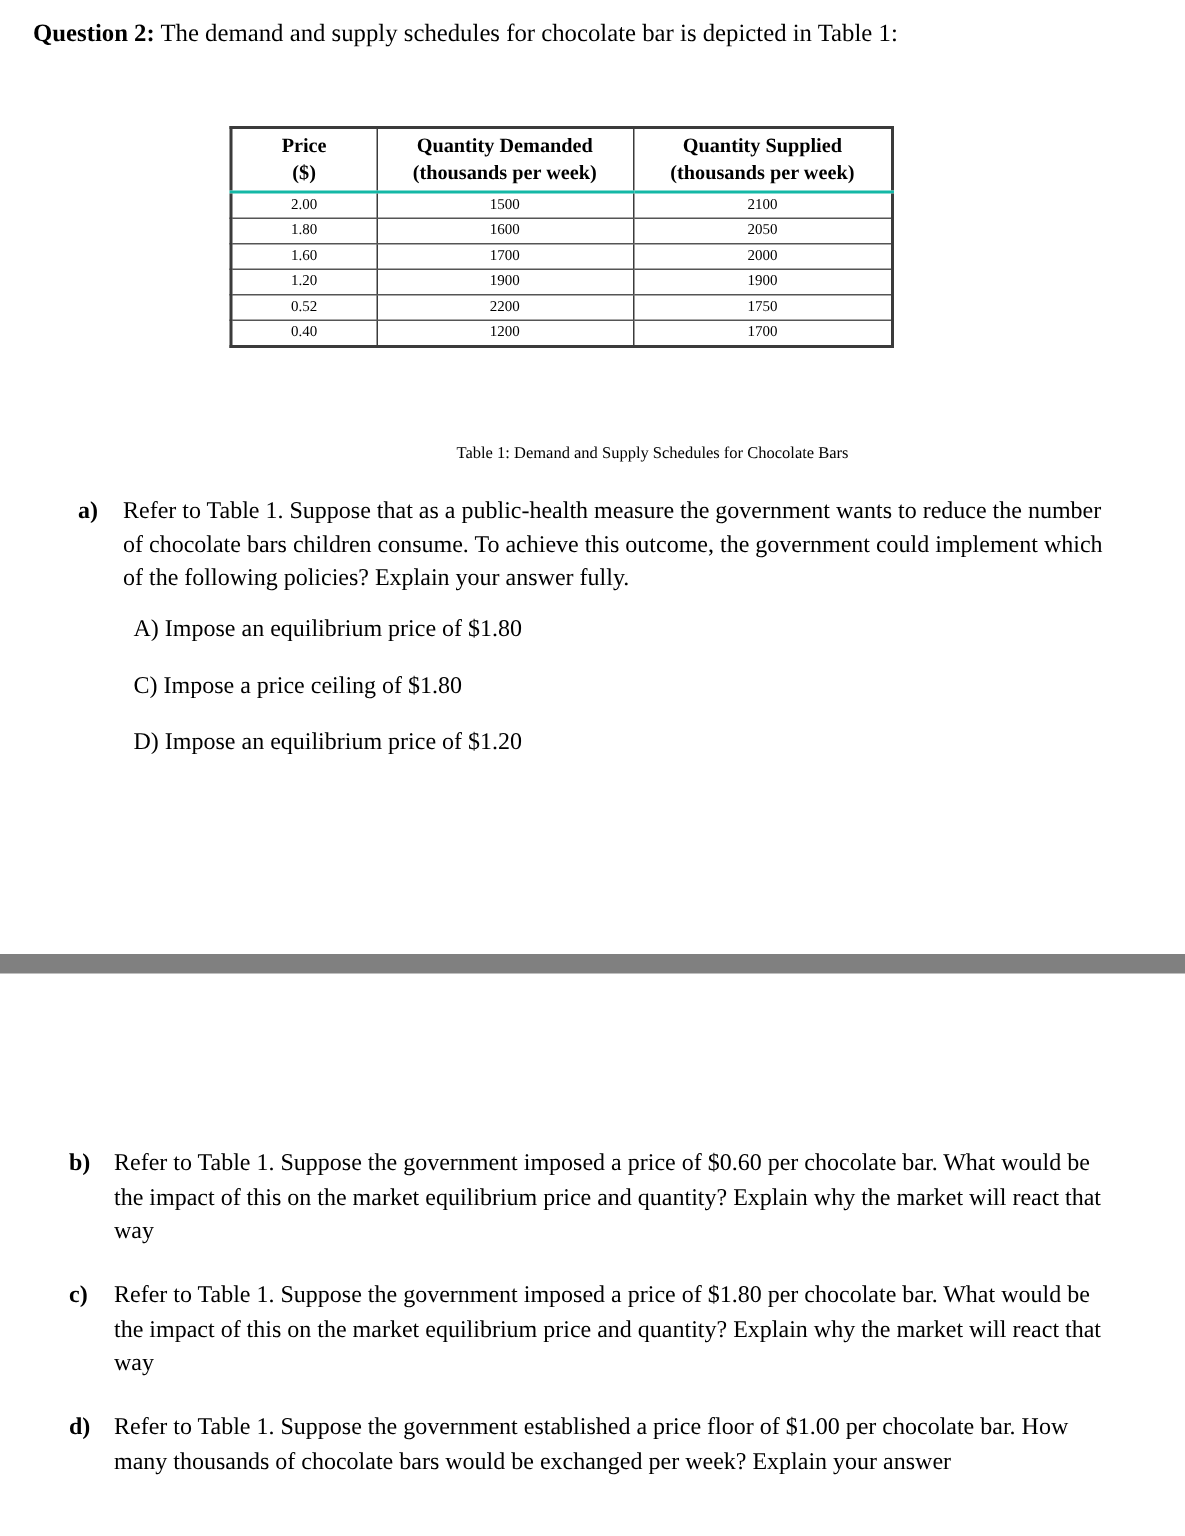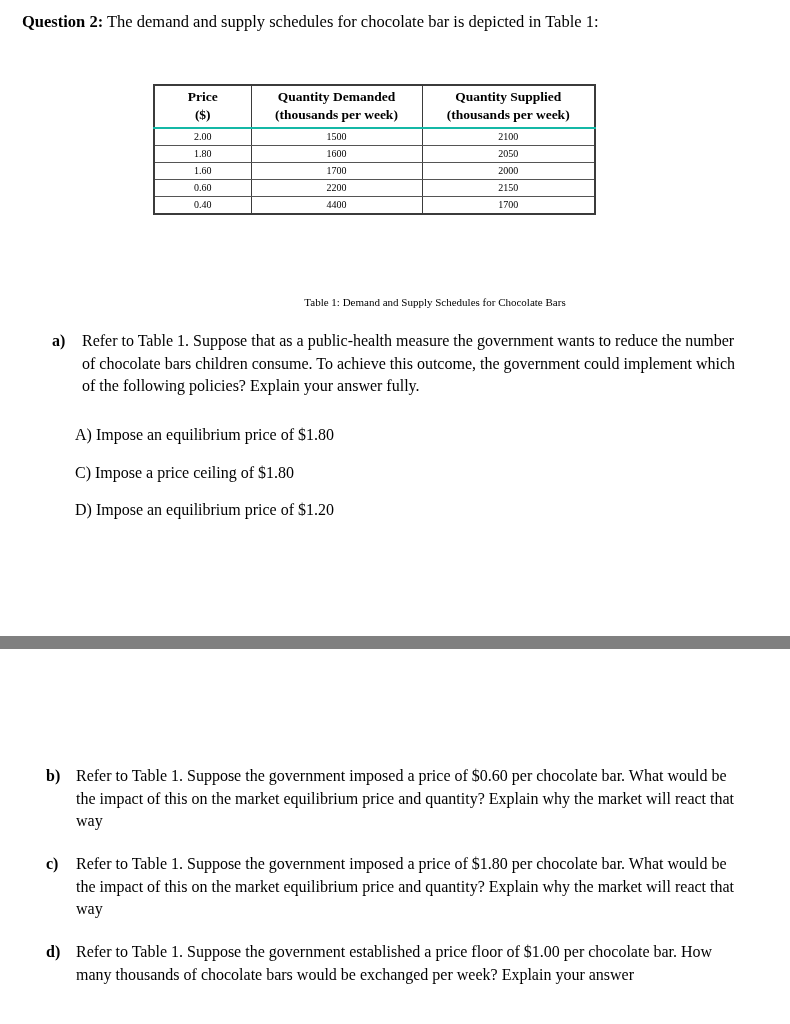--- a/index.html
+++ b/index.html
@@ -109,24 +109,23 @@
   .part-c { left: 46px; top: 853px; width: 690px; }
   .part-d { left: 46px; top: 941px; width: 700px; }
 
   .part-b .body,
   .part-c .body,
   .part-d .body { }
 
   
   .options {
     position: absolute;
-    left: 75px;
+    left: 89px;
     top: 410px;
     width: 500px;
-    margin-top: 15px;
   }
   .option {
     font-size: 16px;
     line-height: 1.2;
     margin-bottom: 18.5px;
   }
 
   
   .divider-bar {
     position: absolute;
@@ -180,27 +179,32 @@
           <td>1.80</td>
           <td>1600</td>
           <td>2050</td>
         </tr>
         <tr>
           <td>1.60</td>
           <td>1700</td>
           <td>2000</td>
         </tr>
         <tr>
-          <td>0.60</td>
+          <td>1.20</td>
+          <td>1900</td>
+          <td>1900</td>
+        </tr>
+        <tr>
+          <td>0.52</td>
           <td>2200</td>
-          <td>2150</td>
+          <td>1750</td>
         </tr>
         <tr>
           <td>0.40</td>
-          <td>4400</td>
+          <td>1200</td>
           <td>1700</td>
         </tr>
       </tbody>
     </table>
   </div>
 
   <div class="table-caption">Table 1: Demand and Supply Schedules for Chocolate Bars</div>
 
   <div class="part part-a">
     <span class="marker">a)</span>

